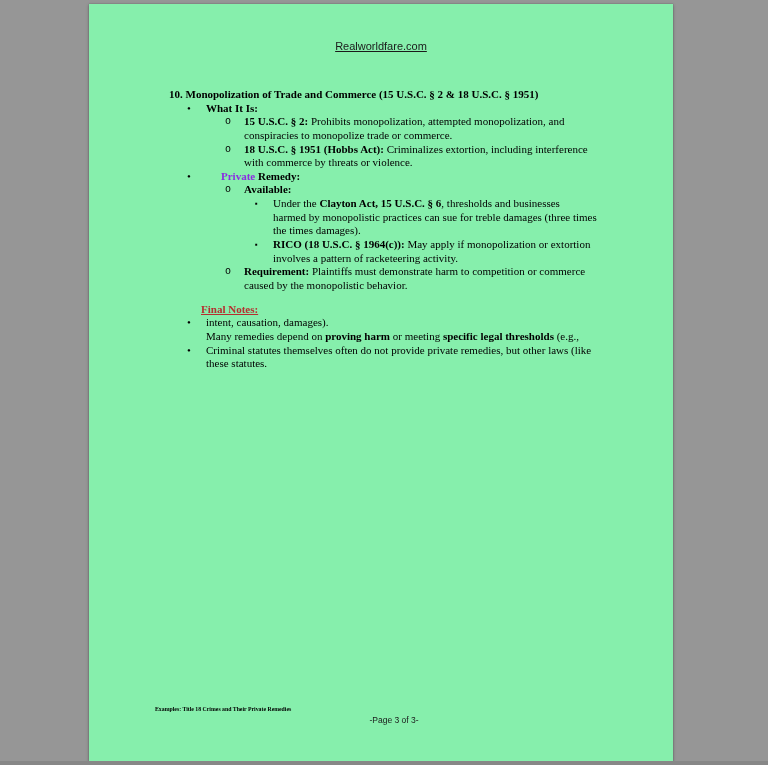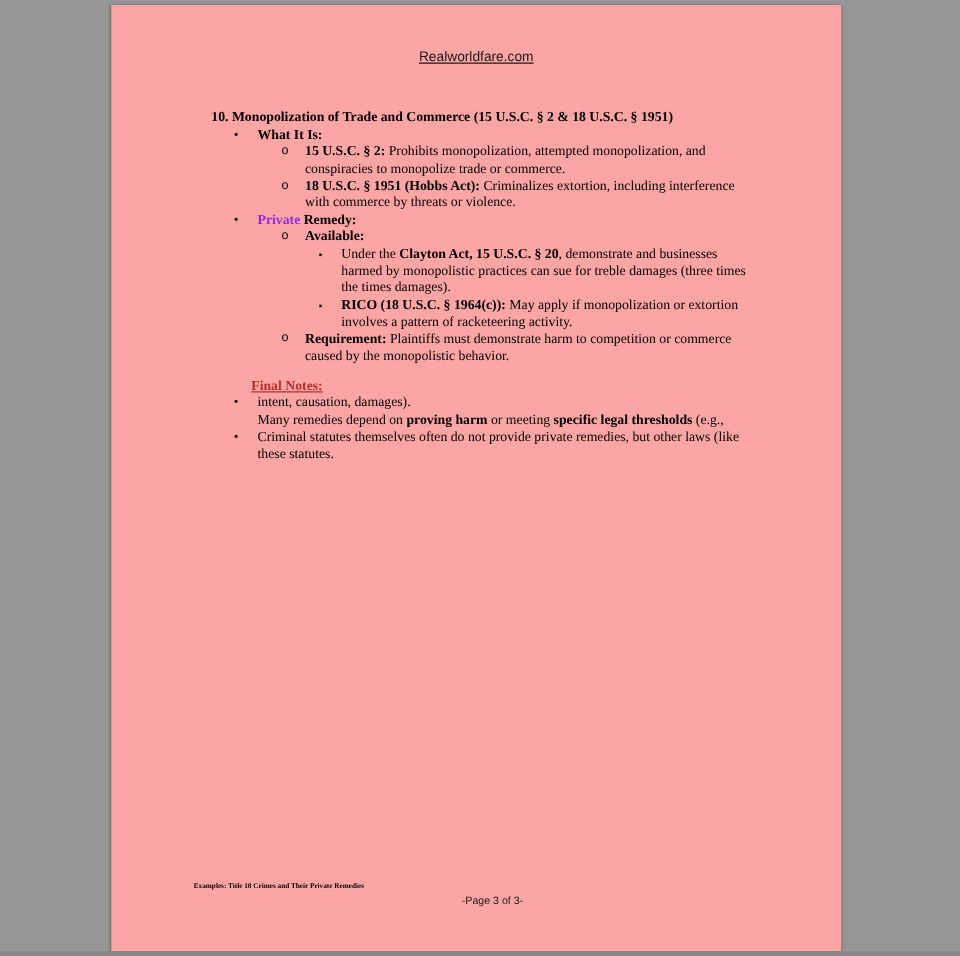--- a/index.html
+++ b/index.html
@@ -8,21 +8,21 @@
     background:#969696;
     position:relative;
     overflow:hidden;
     font-family:"Liberation Serif", serif;
   }
   .desk{position:absolute;inset:0;}
   .page{
     position:absolute;
     left:89px;top:4px;
     width:584px;height:757px;
-    background:#fca5a5;
+    background:#86efac;
     box-shadow:0 1px 3px rgba(0,0,0,0.35), 0 0 1px rgba(0,0,0,0.25);
   }
   .bottom-band{
     position:absolute;left:0;bottom:0;width:768px;height:4px;
     background:#878787;z-index:5;
   }
   .doc-header{
     position:absolute;top:36px;left:0;width:100%;
     text-align:center;
     font-family:"Liberation Sans", sans-serif;
@@ -78,29 +78,29 @@
           <div class="line"><span class="b">15 U.S.C. § 2:</span><span> Prohibits monopolization, attempted monopolization, and</span></div>
           <div class="line"><span>conspiracies to monopolize trade or commerce.</span></div>
         </div>
         <div class="block li l2">
           <span class="marker m2">o</span>
           <div class="line"><span class="b">18 U.S.C. § 1951 (Hobbs Act):</span><span> Criminalizes extortion, including interference</span></div>
           <div class="line"><span>with commerce by threats or violence.</span></div>
         </div>
         <div class="block li l1">
           <span class="marker m1">•</span>
-          <div class="line"><span class="b" style="color: rgb(139, 43, 226);">Private</span><span class="b"> Remedy:</span></div>
+          <div class="line"><span class="b" style="color: rgb(139, 43, 226); margin-left: 15px;">Private</span><span class="b"> Remedy:</span></div>
         </div>
         <div class="block li l2">
           <span class="marker m2">o</span>
           <div class="line"><span class="b">Available:</span></div>
         </div>
         <div class="block li l3">
           <span class="marker m3">▪</span>
-          <div class="line"><span>Under the </span><span class="b">Clayton Act, 15 U.S.C. § 20</span><span>, demonstrate and businesses</span></div>
+          <div class="line"><span>Under the </span><span class="b">Clayton Act, 15 U.S.C. § 6</span><span>, thresholds and businesses</span></div>
           <div class="line"><span>harmed by monopolistic practices can sue for treble damages (three times</span></div>
           <div class="line"><span>the times damages).</span></div>
         </div>
         <div class="block li l3">
           <span class="marker m3">▪</span>
           <div class="line"><span class="b">RICO (18 U.S.C. § 1964(c)):</span><span> May apply if monopolization or extortion</span></div>
           <div class="line"><span>involves a pattern of racketeering activity.</span></div>
         </div>
         <div class="block li l2">
           <span class="marker m2">o</span>

